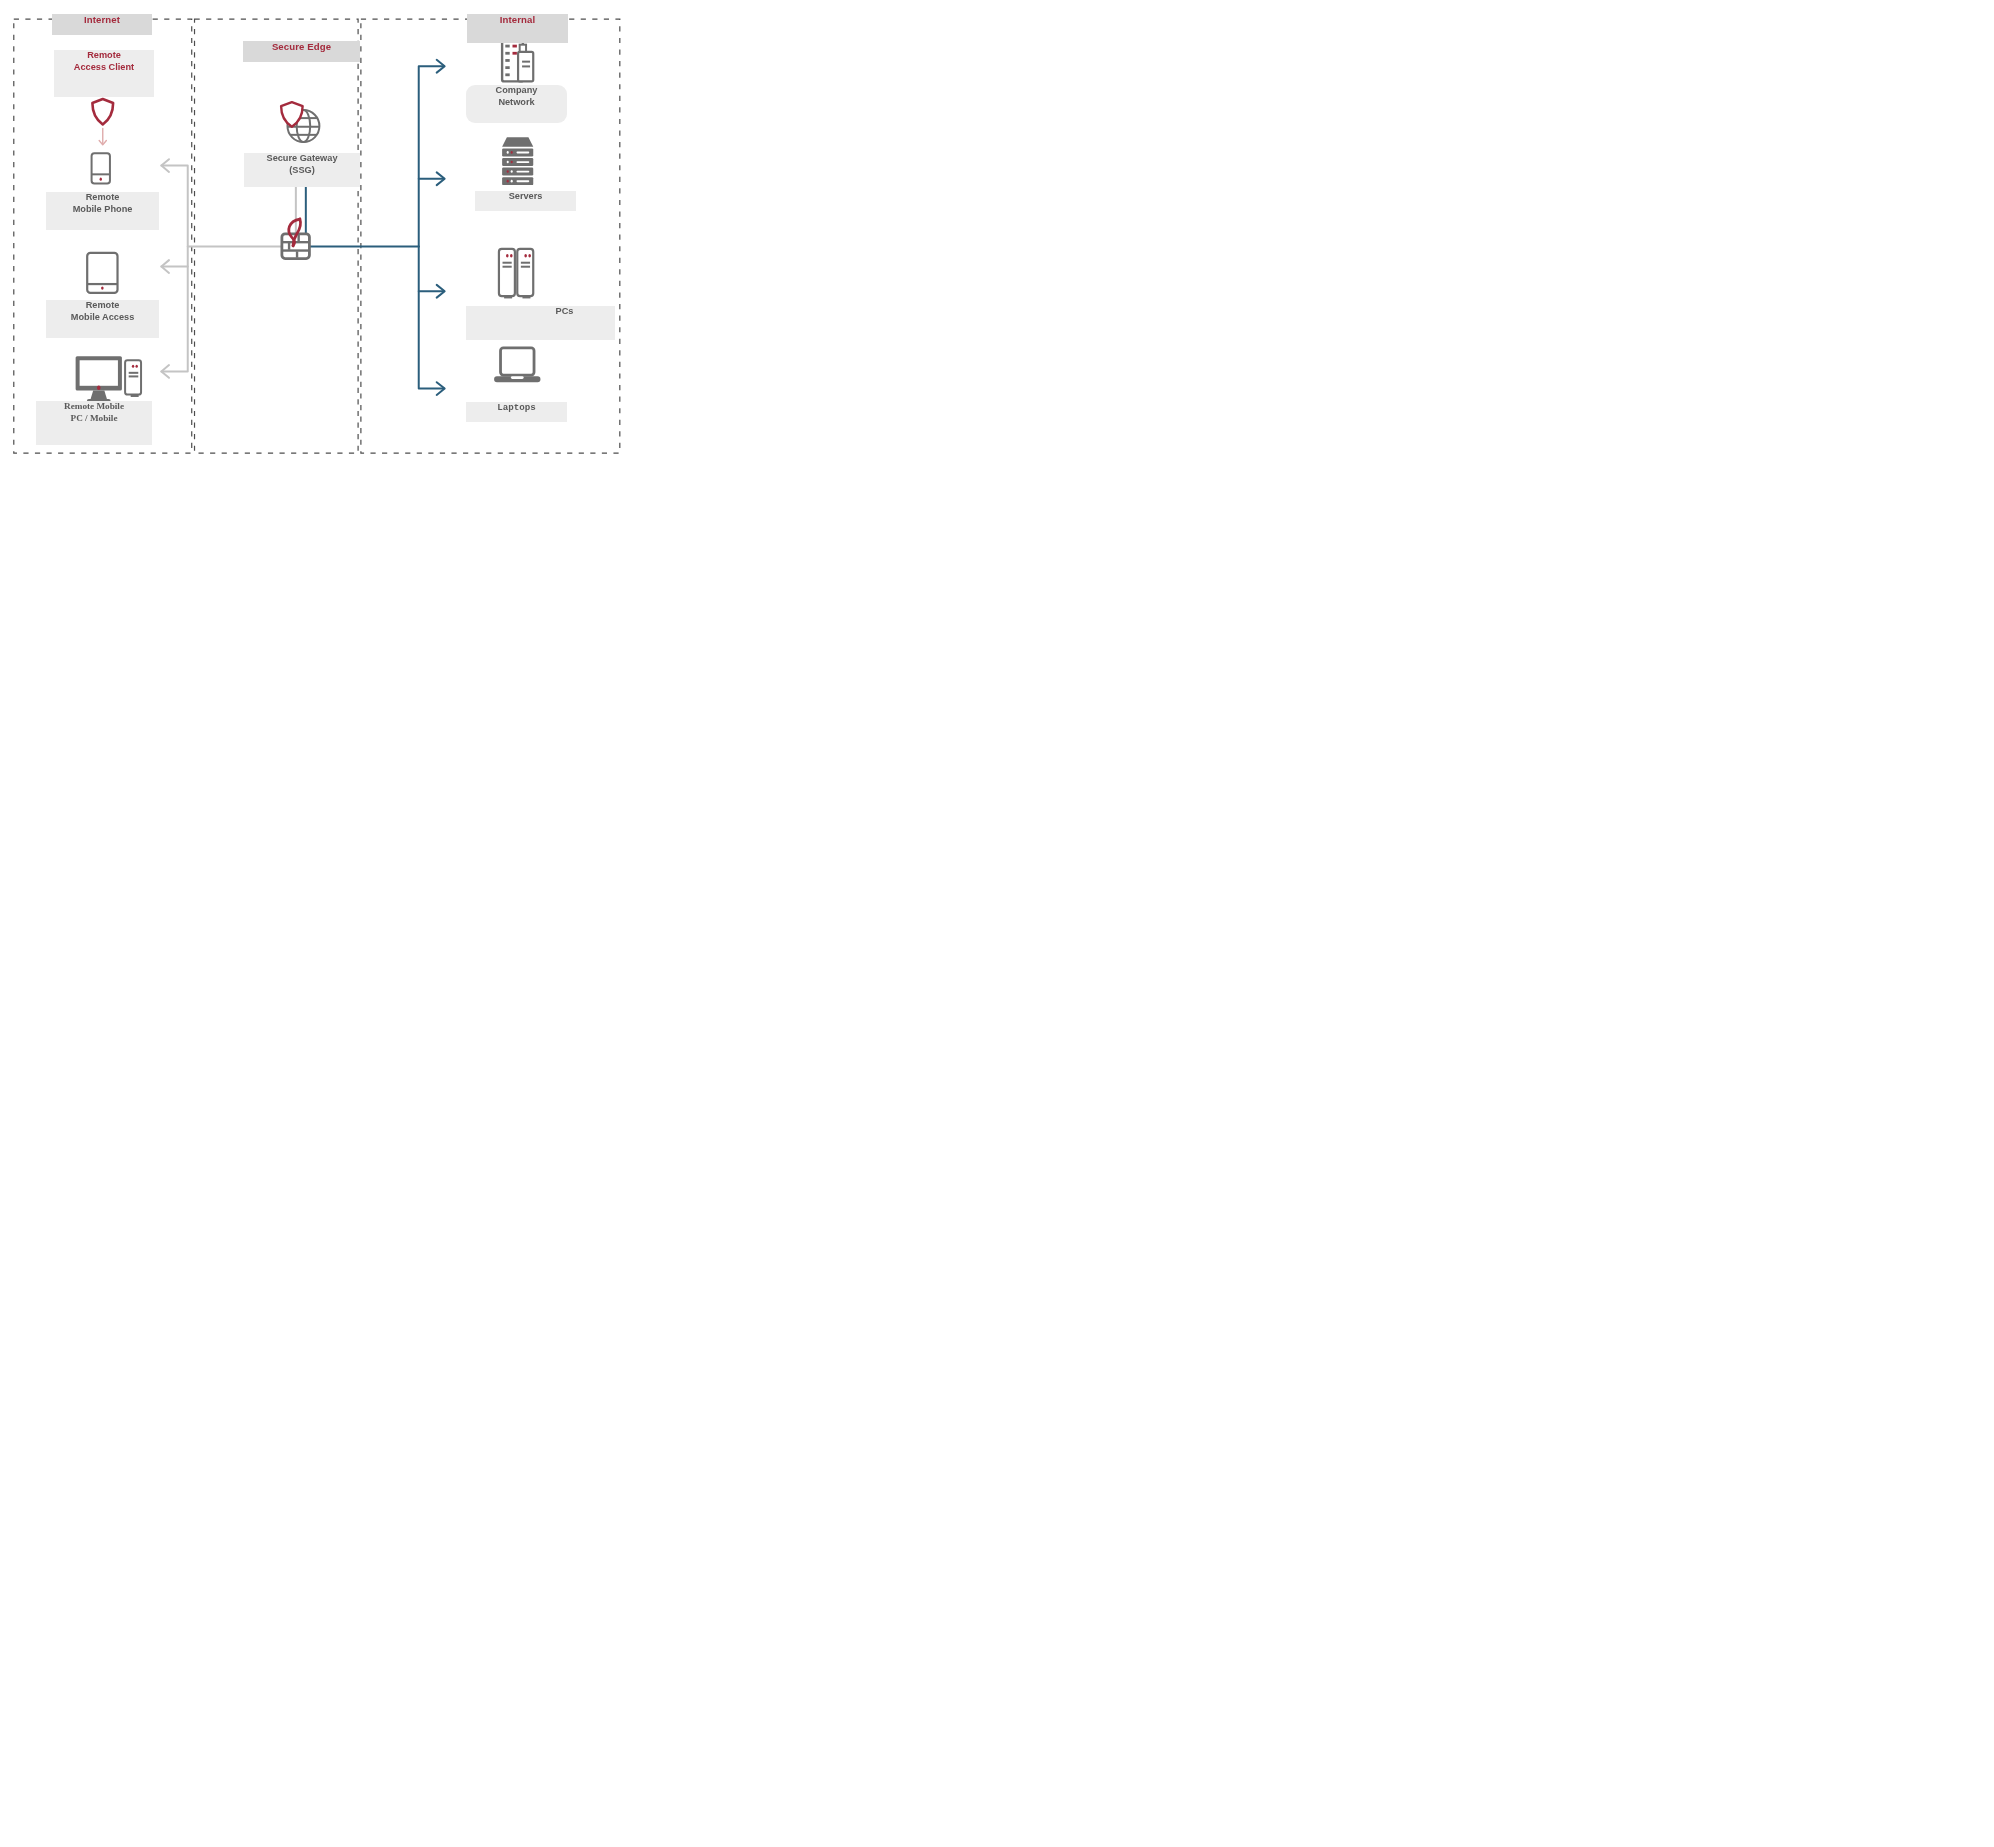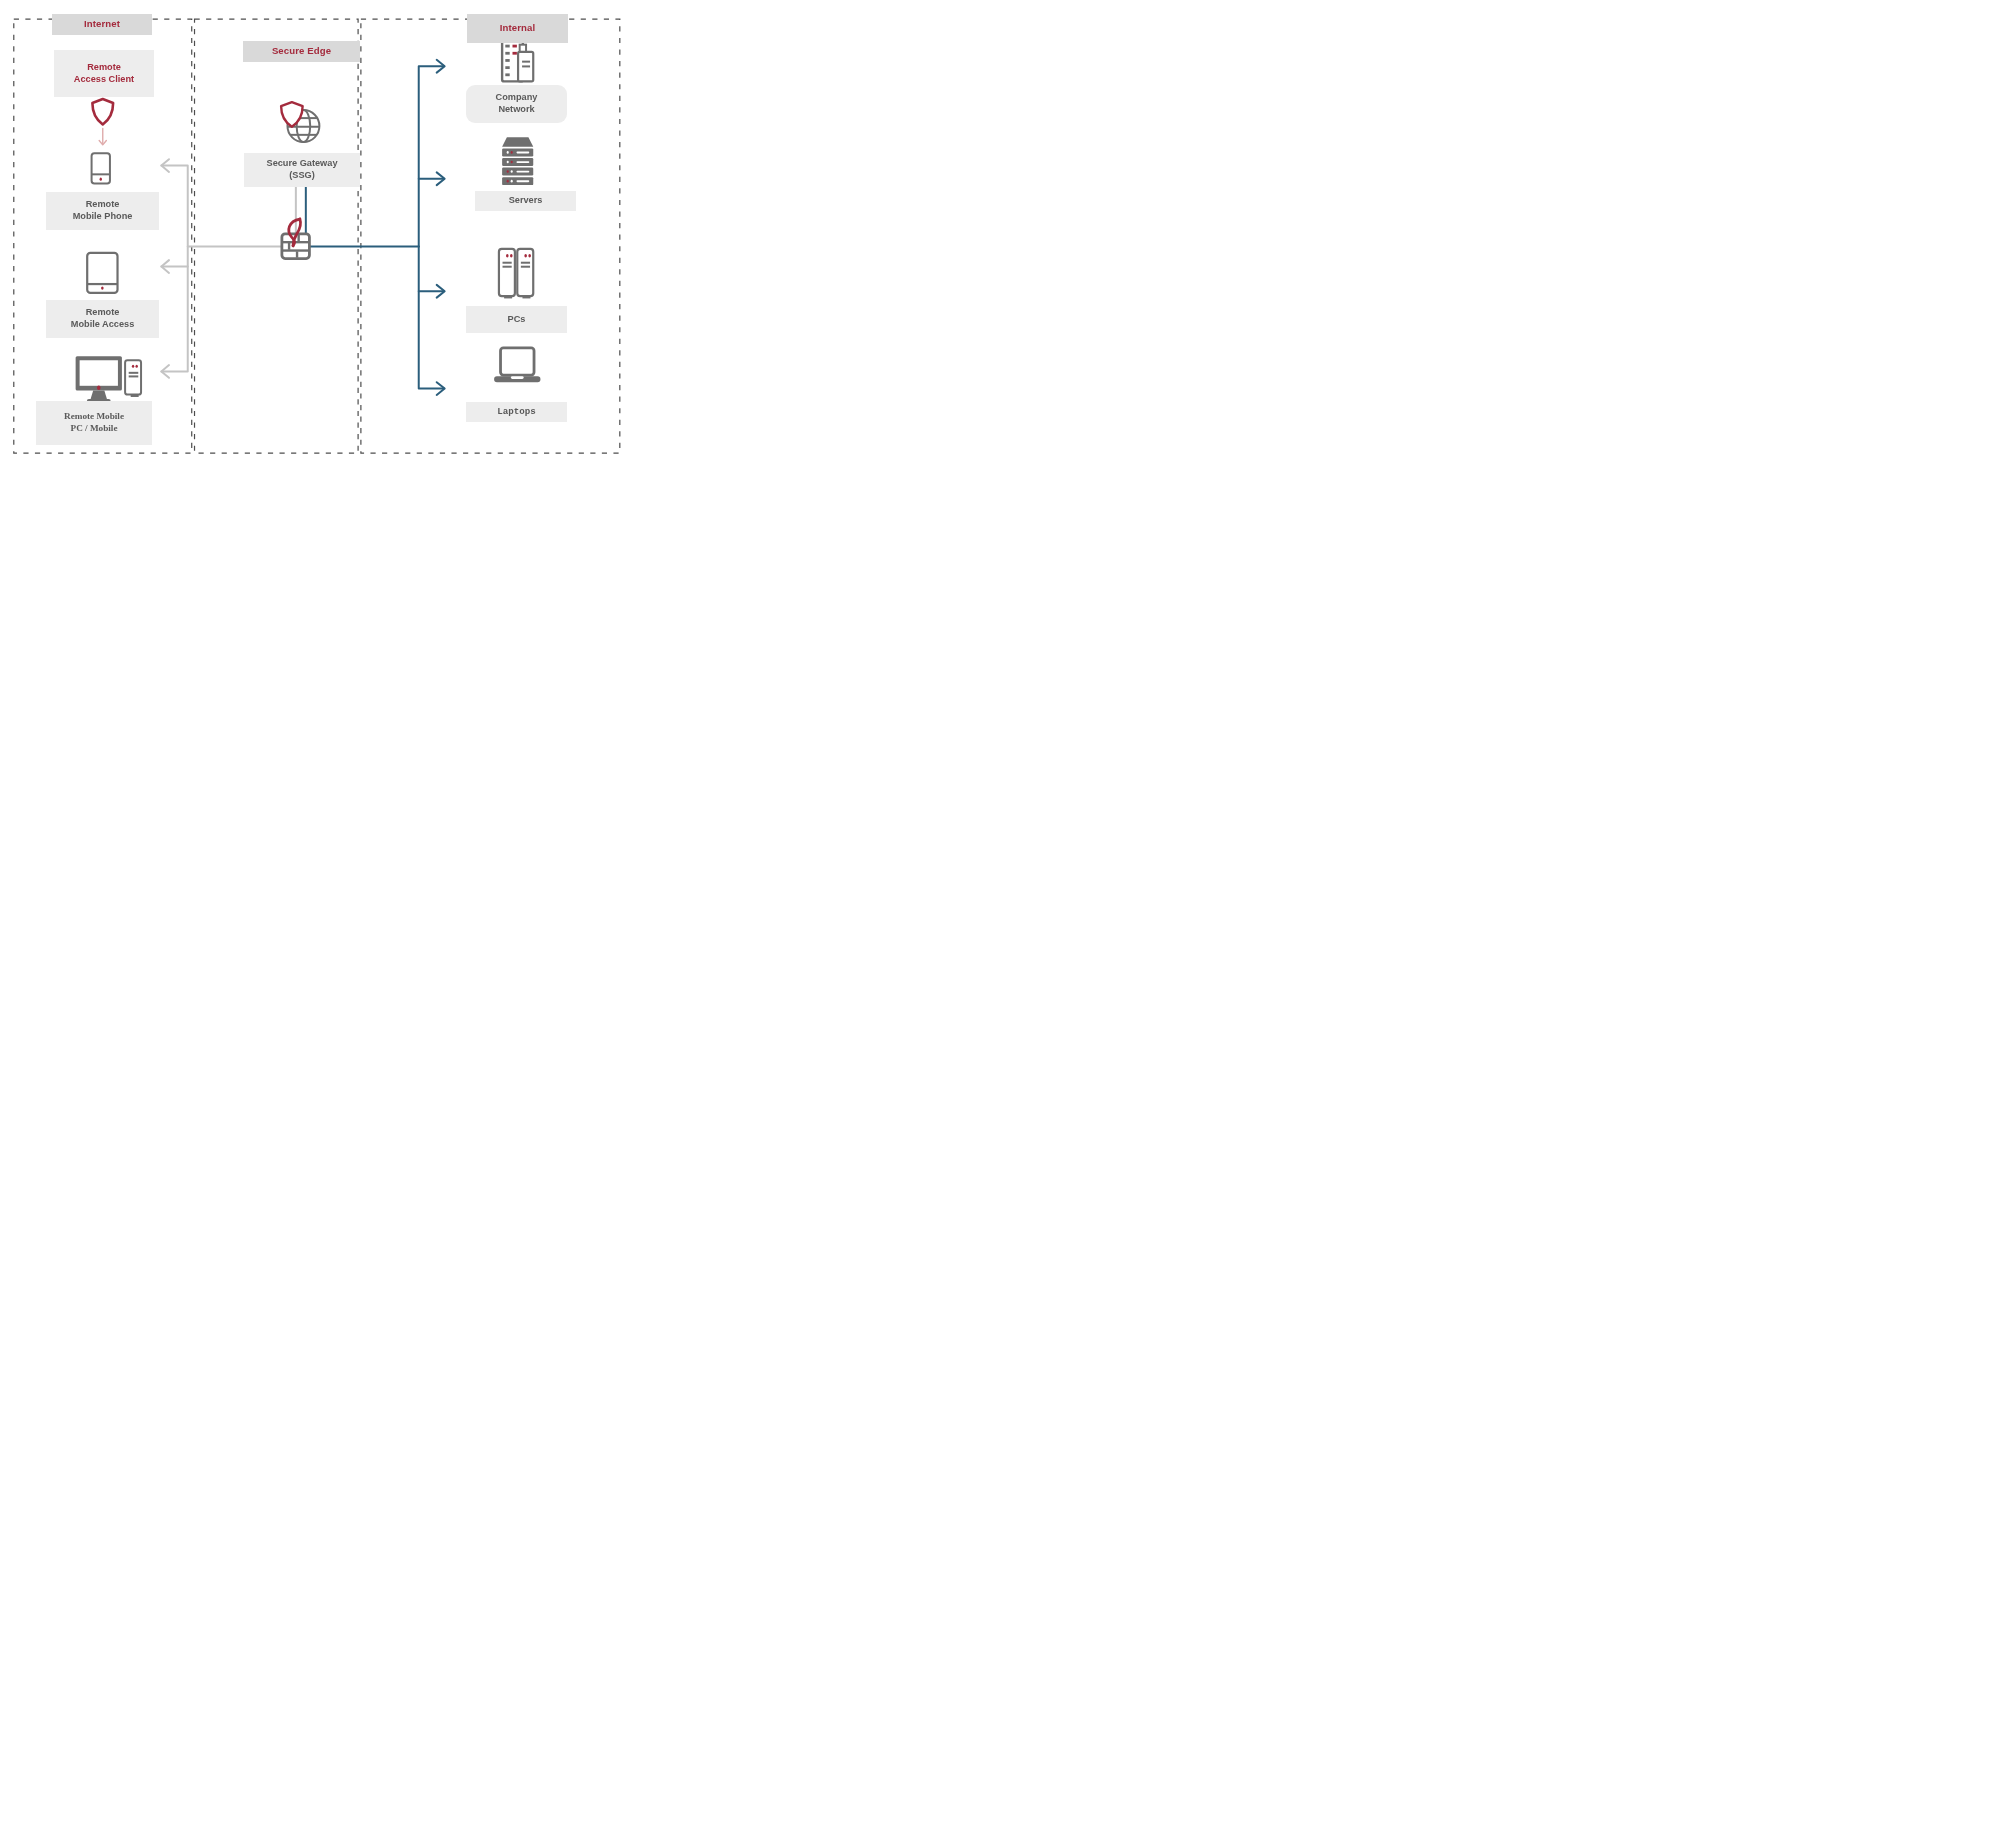--- a/index.html
+++ b/index.html
@@ -1,19 +1,19 @@
 <!DOCTYPE html>
 <html style="font-size:6.4px"><head>
 <meta charset="utf-8">
 <style>
   html,body{margin:0;padding:0;background:#ffffff;}
   body{font-family:"Liberation Sans","DejaVu Sans",sans-serif;}
   #stage{position:relative;width:634px;height:462px;background:#ffffff;overflow:hidden;}
   #wires{position:absolute;left:0;top:0;z-index:1;}
-  .box{position:absolute;display:flex;flex-direction:column;align-items:center;justify-content:center;
+  .box{position:absolute;display:flex;flex-direction:column;align-items:center;
        text-align:center;z-index:2;font-weight:bold;line-height:1.28;}
   .hdr{background:#d9d9d9;color:#a42b3d;font-size:9.6px;letter-spacing:0.1px;}
   .lbl{background:#ededed;color:#5a5a5a;font-size:9.2px;}
   .lbl.accent{color:#a42b3d;}
 </style>
 </head>
 <body>
 
 <div id="stage">
 
@@ -206,21 +206,21 @@
     <div>Secure Gateway</div>
     <div>(SSG)</div>
   </div>
   <div class="box lbl" style="left:466px;top:85px;width:101px;height:38px;border-radius:9px;">
     <div>Company</div>
     <div>Network</div>
   </div>
   <div class="box lbl" style="left:466px;top:191px;width:101px;height:20.3px;margin-left:9px;">
     <div>Servers</div>
   </div>
-  <div class="box lbl" style="left:466px;top:306px;width:101px;height:27px;">
+  <div class="box lbl" style="left:466px;top:306px;width:101px;height:34px;padding-left:48px;">
     <div>PCs</div>
   </div>
   <div class="box lbl" style="left:466px;top:402px;width:101px;height:20px;font-family:Liberation Mono, monospace;">
     <div>Laptops</div>
   </div>
 
 </div>
 
 
 </body></html>

